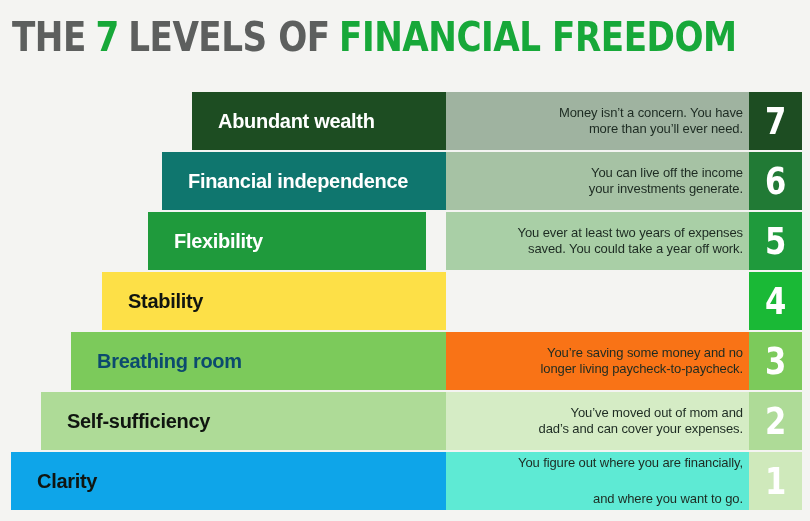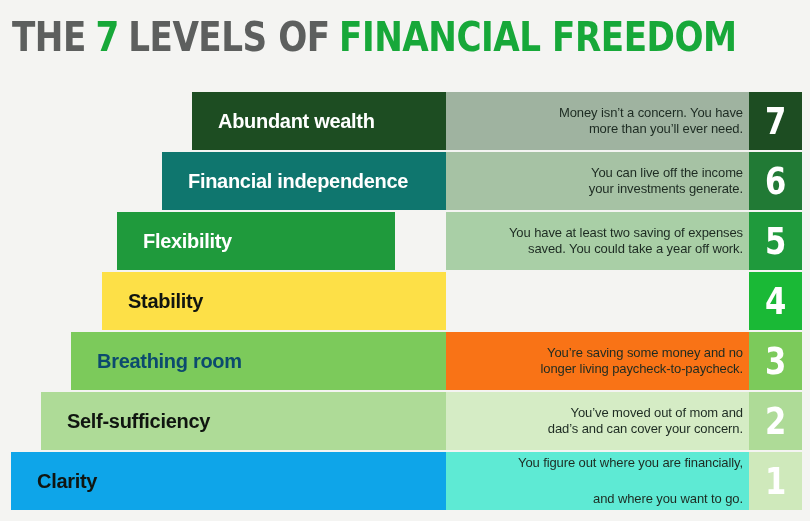--- a/index.html
+++ b/index.html
@@ -131,25 +131,25 @@
       </div>
       <div class="desc" style="background: rgb(166, 194, 164);">
         <div class="desc-line">You can live off the income</div>
         <div class="desc-line">your investments generate.</div>
       </div>
       <div class="numbox" style="background: rgb(33, 122, 53);">
         <span>6</span>
       </div>
     </div>
     <div class="row">
-      <div class="bar" style="left: 117px; width: 278px; background: rgb(31, 154, 60);">
+      <div class="bar" style="left: 148px; width: 278px; background: rgb(31, 154, 60);">
         <div class="bar-label" style="color: rgb(255, 255, 255);">Flexibility</div>
       </div>
       <div class="desc" style="background: rgb(169, 207, 166);">
-        <div class="desc-line">You have at least two saving of expenses</div>
+        <div class="desc-line">You ever at least two years of expenses</div>
         <div class="desc-line">saved. You could take a year off work.</div>
       </div>
       <div class="numbox" style="background: rgb(31, 154, 60);">
         <span>5</span>
       </div>
     </div>
     <div class="row">
       <div class="bar" style="left: 102px; width: 344px; background: #fde047;">
         <div class="bar-label" style="color: rgb(16, 21, 16);">Stability</div>
       </div>
@@ -168,21 +168,21 @@
       <div class="numbox" style="background: rgb(124, 202, 91);">
         <span>3</span>
       </div>
     </div>
     <div class="row">
       <div class="bar" style="left: 41px; width: 405px; background: rgb(174, 219, 151);">
         <div class="bar-label" style="color: rgb(16, 21, 16);">Self-sufficiency</div>
       </div>
       <div class="desc" style="background: rgb(213, 236, 197);">
         <div class="desc-line">You’ve moved out of mom and</div>
-        <div class="desc-line">dad’s and can cover your concern.</div>
+        <div class="desc-line">dad’s and can cover your expenses.</div>
       </div>
       <div class="numbox" style="background: rgb(174, 219, 151);">
         <span>2</span>
       </div>
     </div>
     <div class="row">
       <div class="bar" style="left: 11px; width: 435px; background: #0ea5e9;">
         <div class="bar-label" style="color: rgb(16, 21, 16);">Clarity</div>
       </div>
       <div class="desc" style="background: #5eead4; gap: 19px;">

